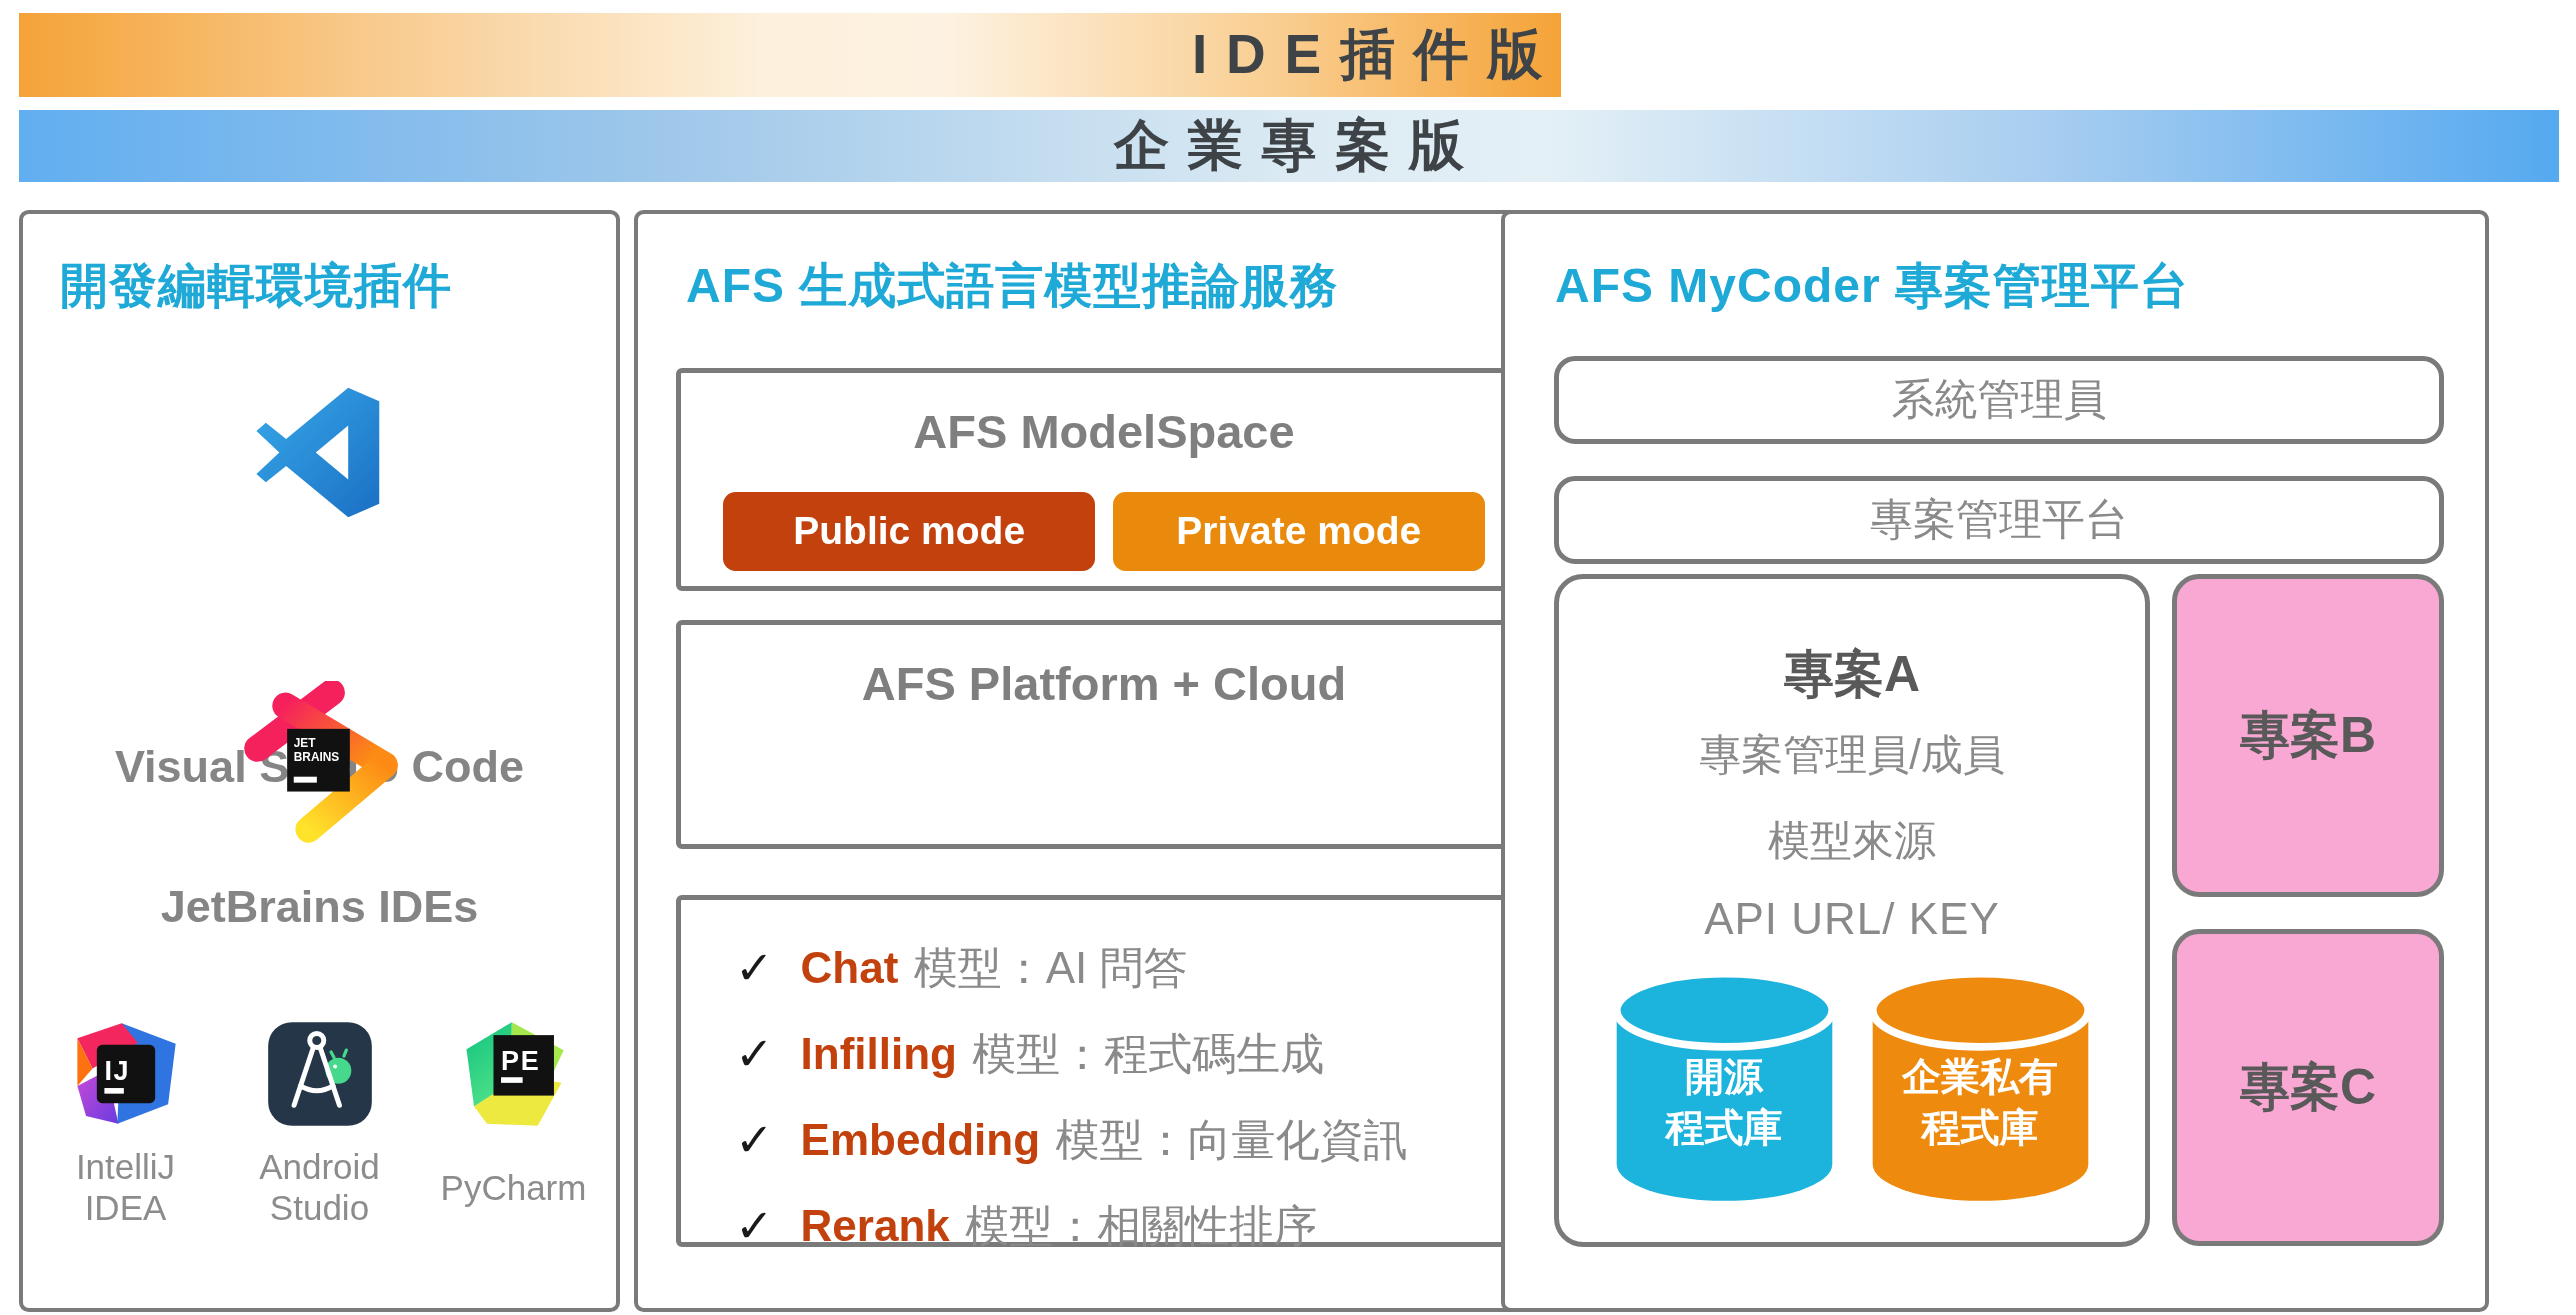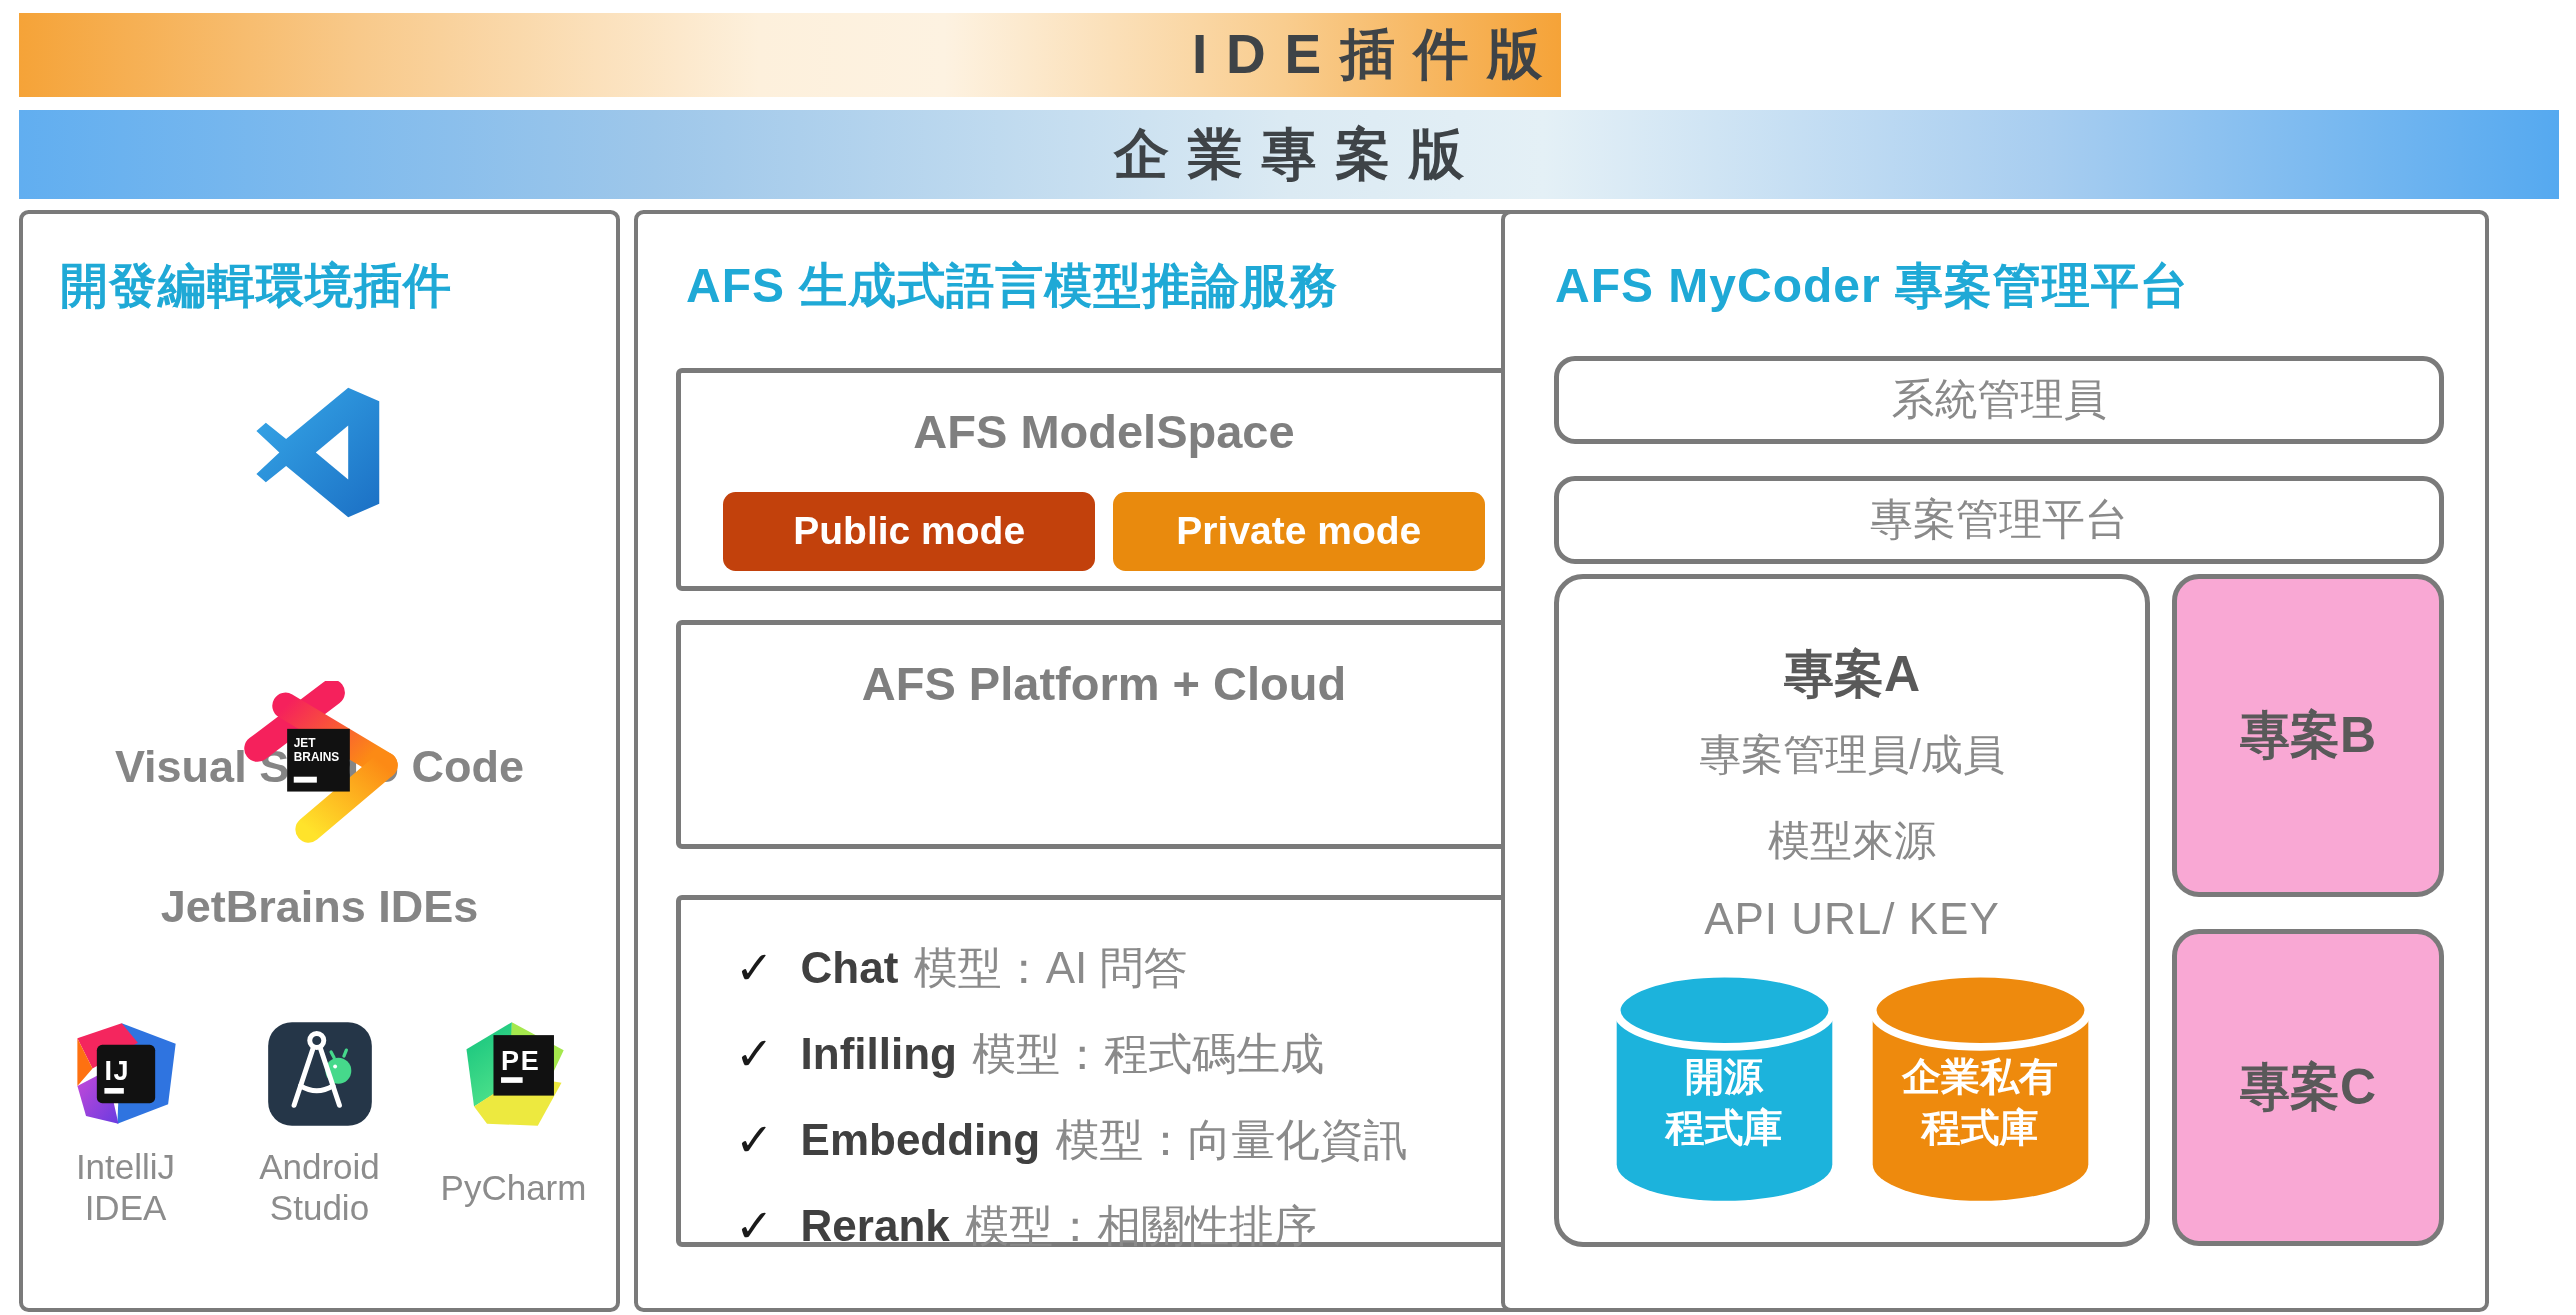--- a/index.html
+++ b/index.html
@@ -5,21 +5,21 @@
   * { margin:0; padding:0; box-sizing:border-box; }
   html,body { background:#fff; }
   body { font-family:"Liberation Sans","DejaVu Sans",sans-serif; }
   .canvas { position:relative; width:2576px; height:1315px; background:#fff; overflow:hidden; }
 
   
   .banner { position:absolute; display:flex; align-items:center; justify-content:center;
             font-weight:700; font-size:55px; color:#3E4347; letter-spacing:0.34em; text-indent:0.34em; }
   .banner-ide { left:19px; top:12.5px; width:1542px; height:84px;
      background:linear-gradient(90deg,#F5A338 0%,#F8C98A 22%,#FDF0DC 48%,#FDF2E1 60%,#F9CD8F 82%,#F5A338 100%);justify-content:flex-end; }
-  .banner-ent { left:19px; top:110px; width:2540px; height:89px;
+  .banner-ent { left:19px; top:110px; width:2540px; height:72px;
      background:linear-gradient(90deg,#61AEF0 0%,#9EC7EA 25%,#DBEAF3 50%,#E4F0F6 60%,#A7CDF0 80%,#55A9F0 100%); }
 
   
   .col { position:absolute; top:210px; height:1102px; background:#fff;
          border:4.8px solid #7A7A7A; border-radius:9.6px; }
   .col-left  { left:19px;   width:601px;  }
   .col-mid   { left:634px;  width:936px;  }
   .col-right { left:1501px; width:988px; }
 
   .col-title { position:absolute; font-weight:700; font-size:48px; color:#1FA9D6; letter-spacing:1px; white-space:nowrap; }
@@ -48,21 +48,21 @@
   .mode-chip { flex:1; height:79px; border-radius:12.5px; display:flex; align-items:center; justify-content:center;
                color:#fff; font-weight:700; font-size:39px; border:none; }
   .chip-public  { background:#c2410c; }
   .chip-private { background:#E98A0D; }
   .finetune-bar { position:absolute; left:44px; right:23px; bottom:17.3px; height:58px; border-radius:12.5px;
                   background:#7F7F7F; color:#fff; font-weight:700; font-size:41px;
                   display:flex; align-items:center; justify-content:center; }
   .checklist { list-style:none; padding:25px 19px 0 54px; }
   .checklist li { height:86px; display:flex; align-items:center; font-size:44px; white-space:nowrap; }
   .check-mark { color:#1A1A1A; font-weight:700; margin-right:27px; font-size:46px; }
-  .model-name { color:#404040; font-weight:700; margin-right:15.4px; }
+  .model-name { color:#c2410c; font-weight:700; margin-right:15.4px; }
   .model-desc { color:#8A8A8A; }
 
   
   .slim-box { position:absolute; left:49px; width:890px; height:88px; background:#fff;
               border:5.8px solid #7A7A7A; border-radius:21px;
               display:flex; align-items:center; justify-content:center;
               font-size:43px; color:#8A8A8A; }
   .box-admin    { top:142px; }
   .box-platmgmt { top:262px; }
   .box-project-a { position:absolute; left:49px; top:360px; width:596px; height:673px;

